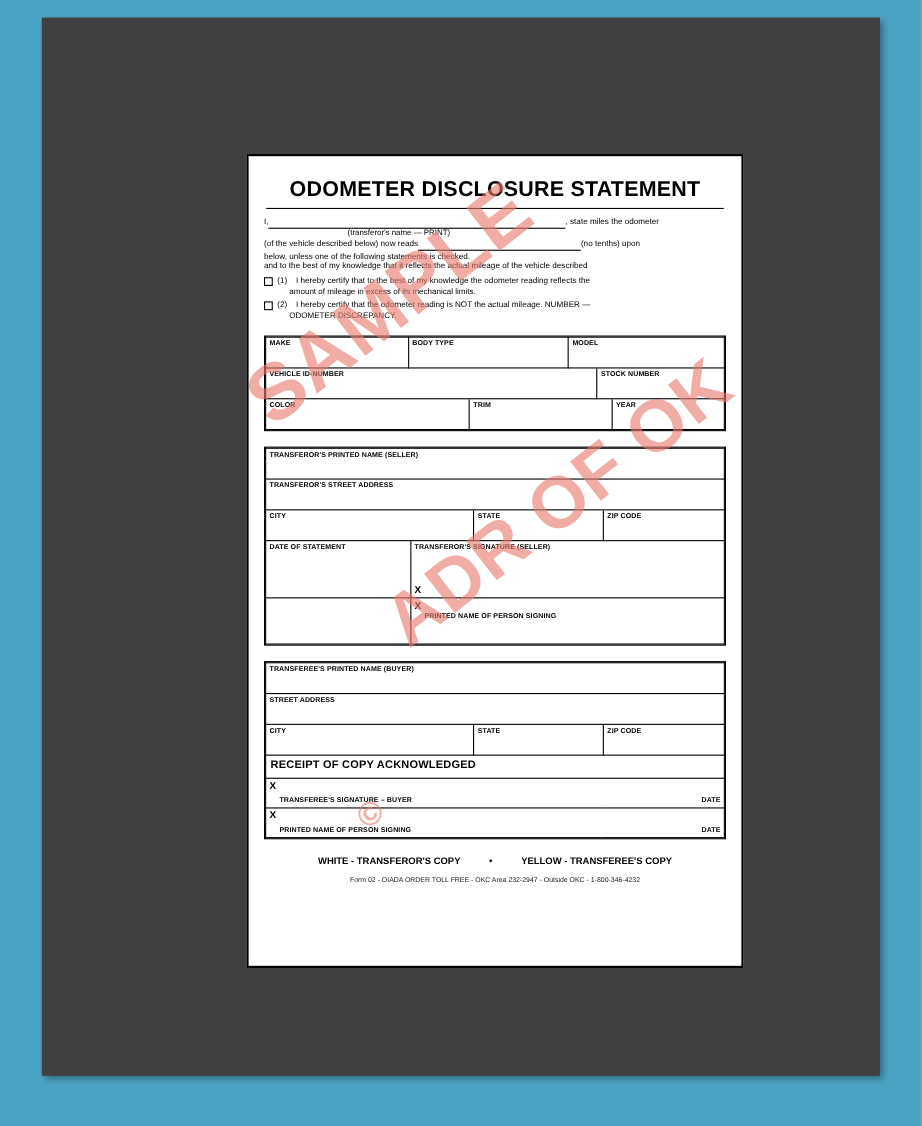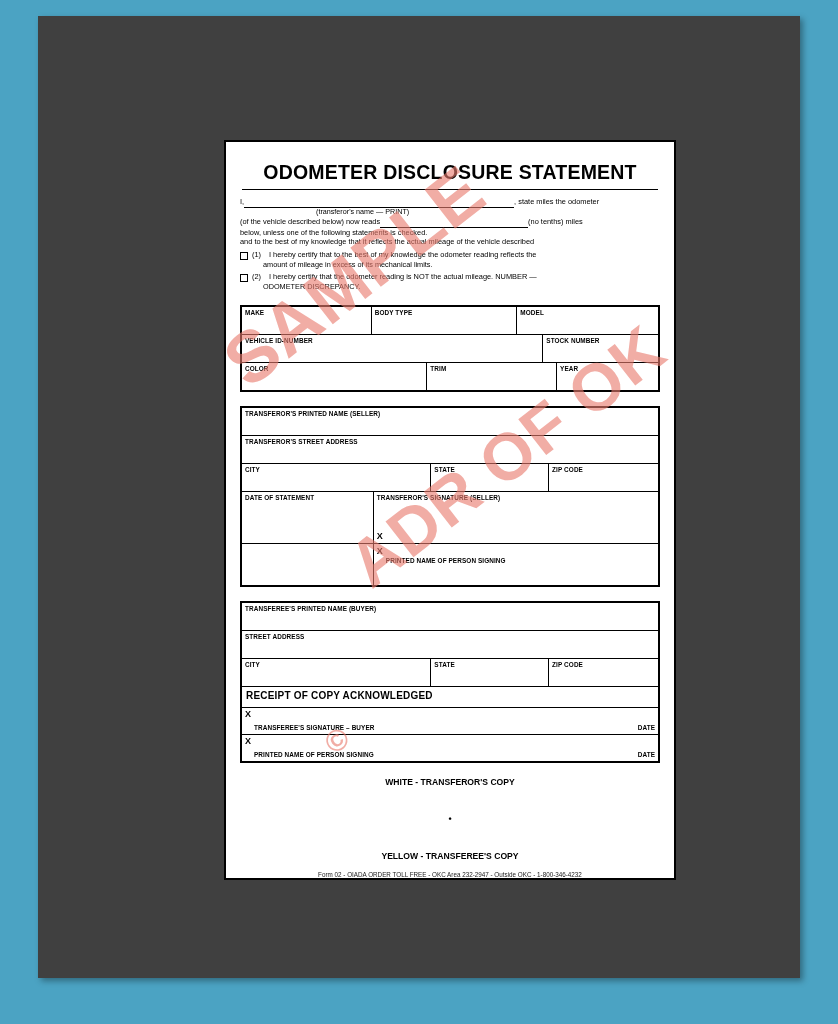--- a/index.html
+++ b/index.html
@@ -134,26 +134,25 @@
   }
   .receipt {
     font-size: 10px;
     font-weight: bold;
     padding: 3px 4px 4px 4px;
     letter-spacing: 0.2px;
   }
   .copies {
     display: flex;
     justify-content: center;
-    align-items: center;
+    align-items: flex-end;
     gap: 26px;
     font-size: 8.6px;
     font-weight: bold;
     margin-top: 14px;
-    flex-direction: column;
   }
   .dot { font-size: 9px; }
   .footer {
     text-align: center;
     font-size: 6.3px;
     margin-top: 9px;
     color: #1a1a1a;
   }
   .watermark {
     position: absolute;
@@ -204,21 +203,21 @@
         <div class="title">ODOMETER DISCLOSURE STATEMENT</div>
         <div class="rule"></div>
 
 
         <div class="line-row">
           <span>I,</span><span class="fill" style="width:270px"></span><span>, state miles the odometer</span>
         </div>
         <div class="center-note" style="padding-left:10px;text-align:left;padding-left:76px;">(transferor's name — PRINT)</div>
 
         <div class="line-row">
-          <span>(of the vehicle described below) now reads</span><span class="fill" style="width:148px"></span><span>(no tenths) miles</span>
+          <span>(of the vehicle described below) now reads</span><span class="fill" style="width:148px"></span><span>(no tenths) upon</span>
         </div>
         <div class="stmt-line">below, unless one of the following statements is checked.</div>
         <div class="stmt-line">and to the best of my knowledge that it reflects the actual mileage of the vehicle described</div>
 
         <div class="chk-row">
           <span class="chk-box"></span>
           <span class="chk-num">(1)</span>
           <span class="chk-text">I hereby certify that to the best of my knowledge the odometer reading reflects the</span>
         </div>
         <div class="indent">amount of mileage in excess of its mechanical limits.</div>

